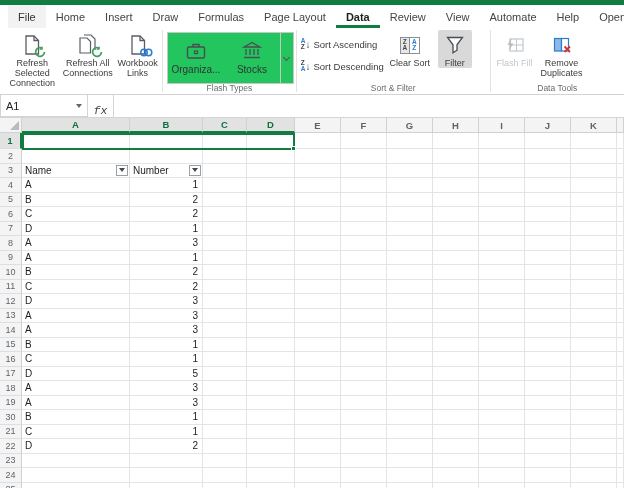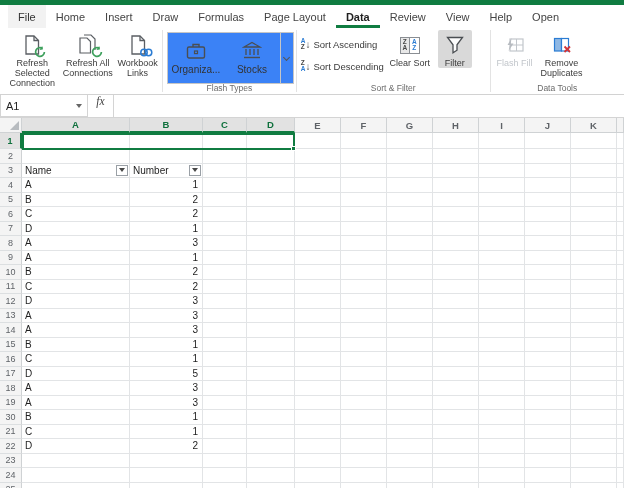--- a/index.html
+++ b/index.html
@@ -28,21 +28,21 @@
             border-radius:2px; cursor:default; }
   .bigbtn .bicon { height:26px; display:flex; align-items:center; justify-content:center;
                    position:relative; }
   .blabel { font-size:9px; line-height:10px; color:#3b3b3b; text-align:center; }
   .bigbtn.active { background:#d9d9d9; }
   .bigbtn.disabled .blabel { color:#c2c6cb; }
   .ic { display:block; }
   .badge { position:absolute; }
 
   
-  .gallery { display:flex; align-items:stretch; border:1px solid #c6c6c6; background:#3b82f6;
+  .gallery { display:flex; align-items:stretch; border:1px solid #c6c6c6; background:#22c55e;
              height:52px; margin-top:2px; }
   .gitem { width:56px; display:flex; flex-direction:column; align-items:center;
            justify-content:center; gap:3px; cursor:default; }
   .gitem .glbl { font-size:10px; color:#333; }
   .gchev { width:13px; border-left:1px solid #c6c6c6; display:flex; align-items:center;
            justify-content:center; }
   .chev { width:5px; height:5px; border-right:1.2px solid #555; border-bottom:1.2px solid #555;
           transform:rotate(45deg); margin-top:-2px; }
 
   
@@ -60,22 +60,22 @@
   .cs-pane.blue .az { color:#2b7cd3; }
 
   
   #formula-row { height:23px; display:flex; align-items:stretch; border-bottom:1px solid #d4d4d4;
                  background:#fff; }
   #name-box { width:88px; border:1px solid #d4d4d4; border-top:none; display:flex;
               align-items:center; padding:0 5px; font-size:11px; color:#222; }
   #name-box .nb-text { flex:1; }
   .nb-chev { width:0; height:0; border-left:3.5px solid transparent; border-right:3.5px solid transparent;
              border-top:4px solid #666; }
-  #fx-cell { width:26px; display:flex; align-items:flex-start; justify-content:center;
-             border-right:1px solid #d4d4d4; font-family:Liberation Serif, serif;
+  #fx-cell { width:26px; display:flex; align-items:flex-end; justify-content:center;
+             border-right:1px solid #d4d4d4; font-family:Liberation Mono, monospace;
              font-style:italic; font-size:11.5px; color:#444; }
   #formula-input { flex:1; display:flex; align-items:center; padding:0 4px; font-size:11px; color:#222; }
 
   
   #grid { position:relative; height:370px; overflow:hidden; background:#fff; }
   .hrow { display:flex; height:15px; }
   .corner { width:22px; background:#f4f4f4; border-right:1px solid #cfd2d4;
             border-bottom:1px solid #cfd2d4; position:relative; }
   .tri { position:absolute; right:2px; bottom:2px; width:0; height:0;
          border-left:9px solid transparent; border-bottom:9px solid #b7bbbf; }
@@ -168,20 +168,21 @@
   <div id="tabbar">
       <div class="tab file-tab">File</div>
       <div class="tab">Home</div>
       <div class="tab">Insert</div>
       <div class="tab">Draw</div>
       <div class="tab">Formulas</div>
       <div class="tab">Page Layout</div>
       <div class="tab active">Data</div>
       <div class="tab">Review</div>
       <div class="tab">View</div>
+      <div class="tab">Automate</div>
       <div class="tab">Help</div>
       <div class="tab">Open</div>
     </div>
 
   <div id="ribbon">
 
     <div class="rgroup" style="width:162px">
       <div class="bigbtn" style="width:58px">
         <div class="bicon">
           <svg class="ic" width="22" height="22" viewBox="0 0 22 22">

